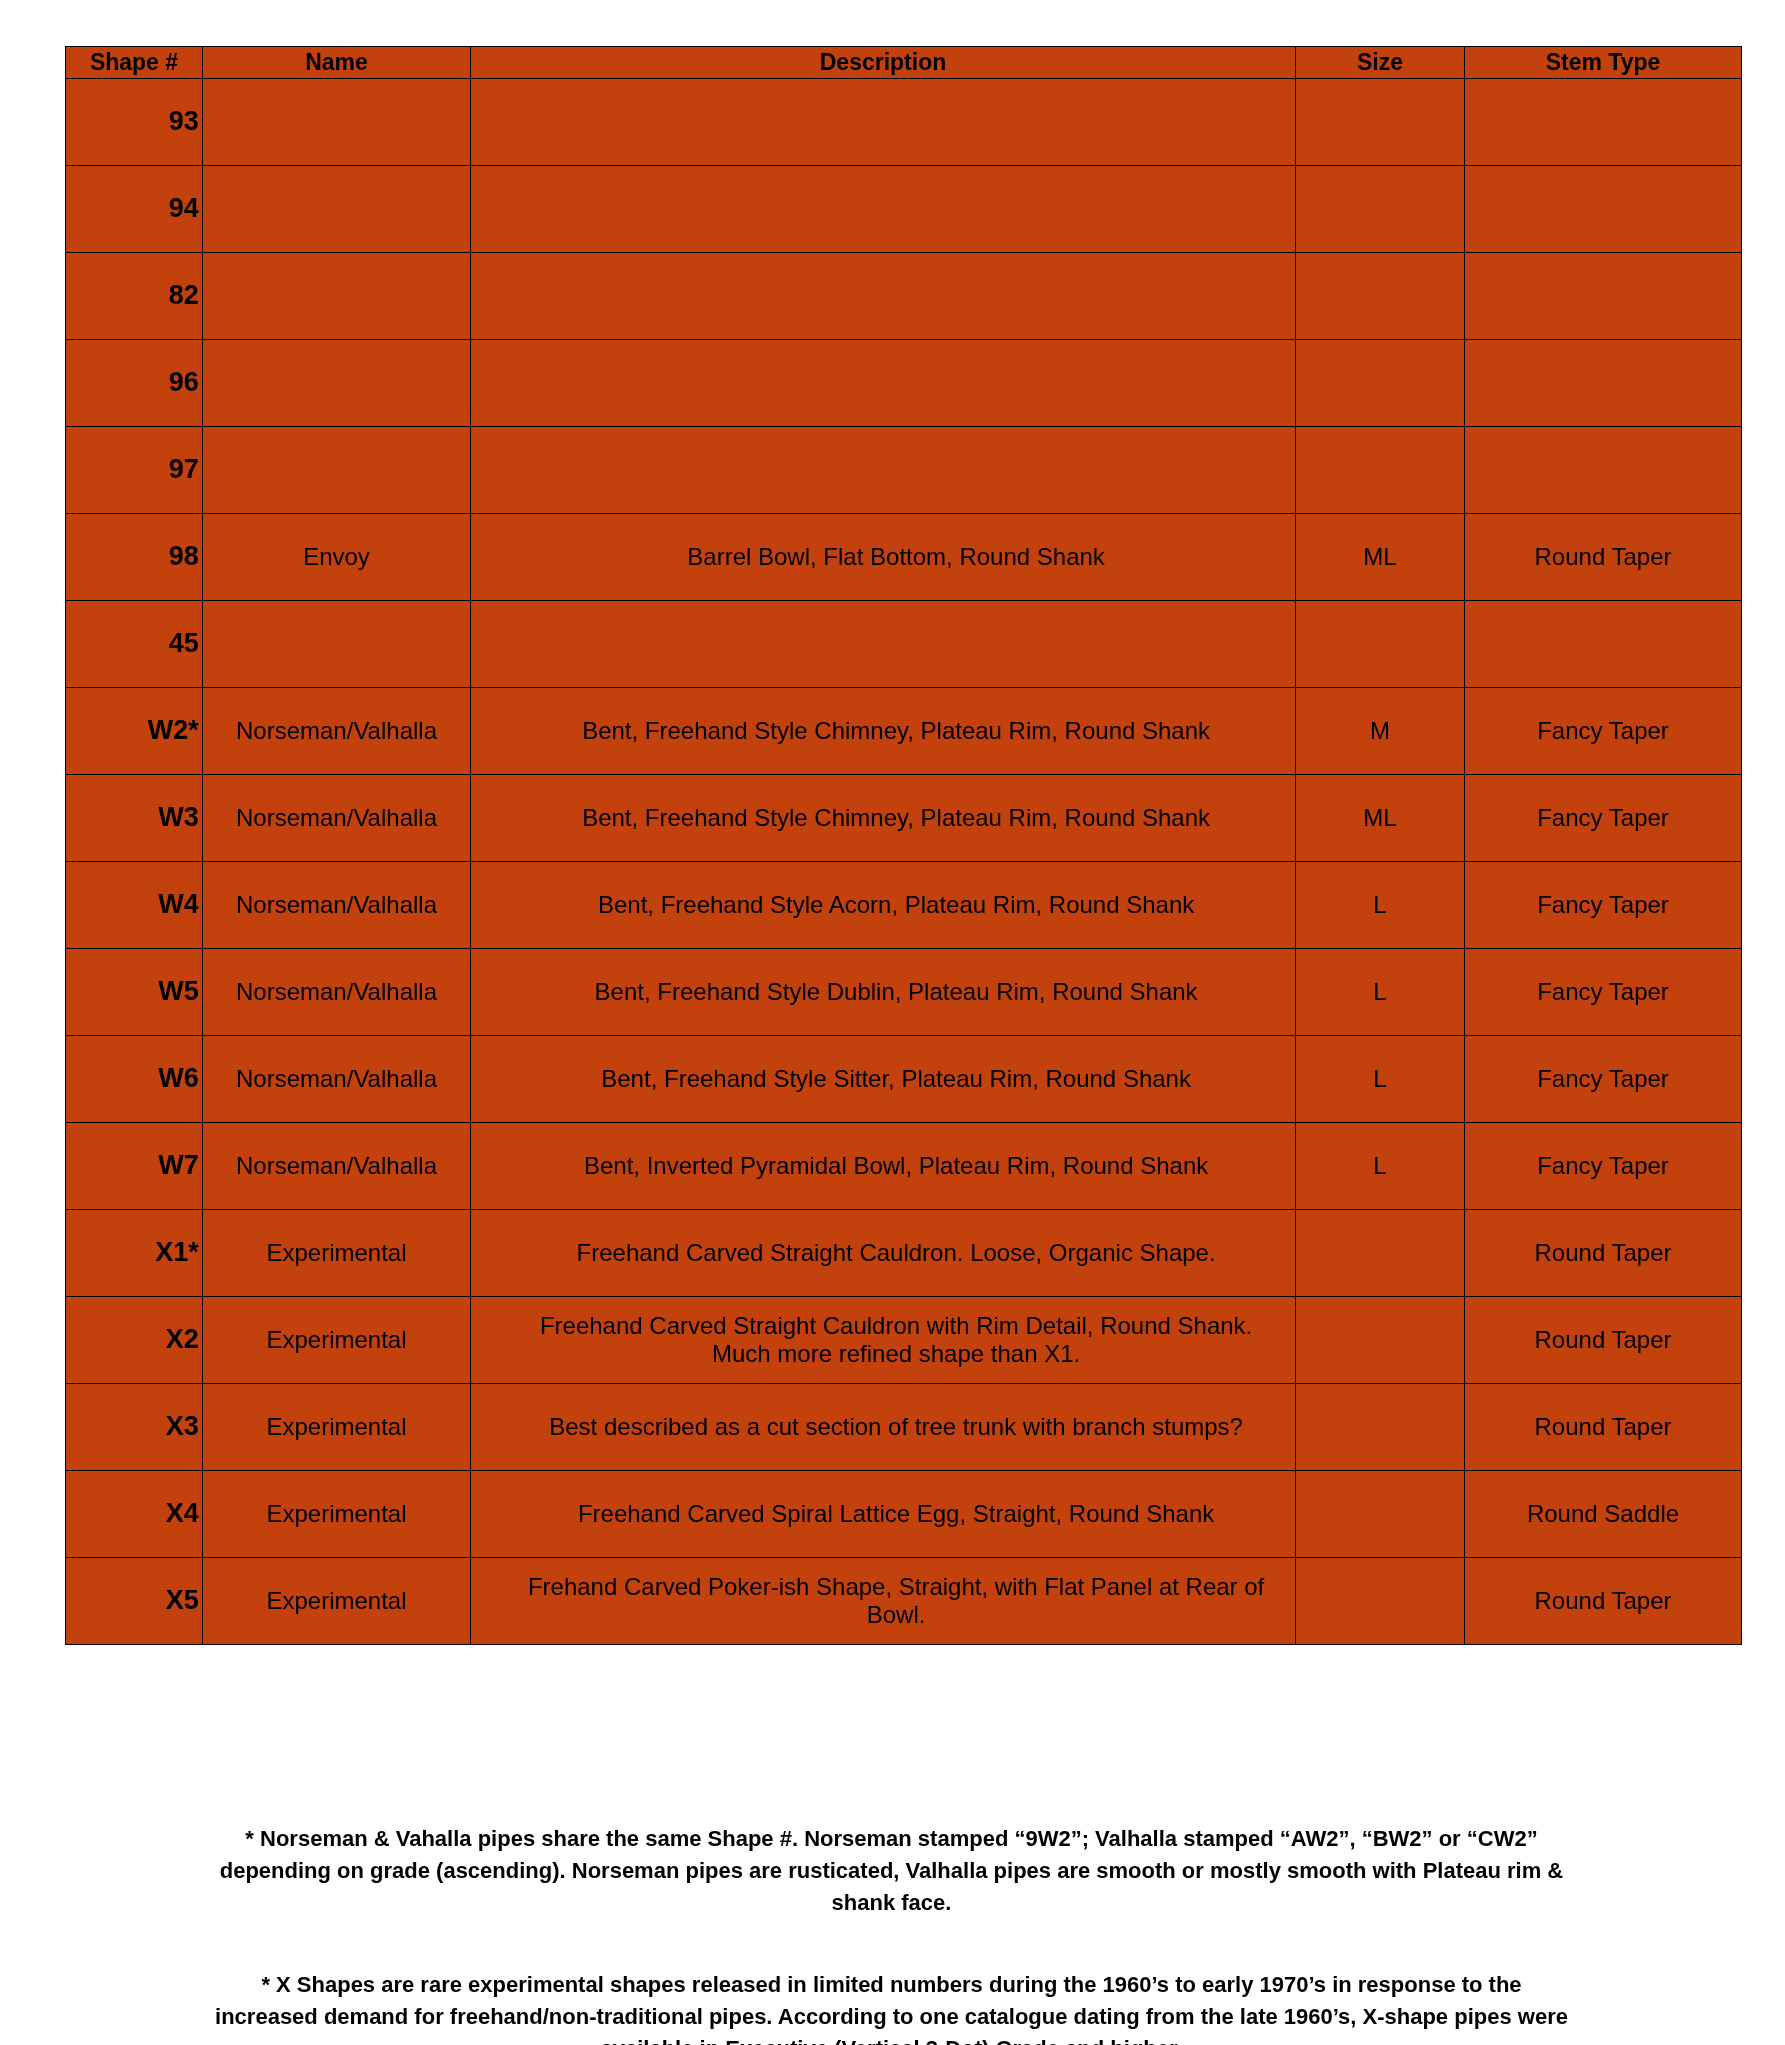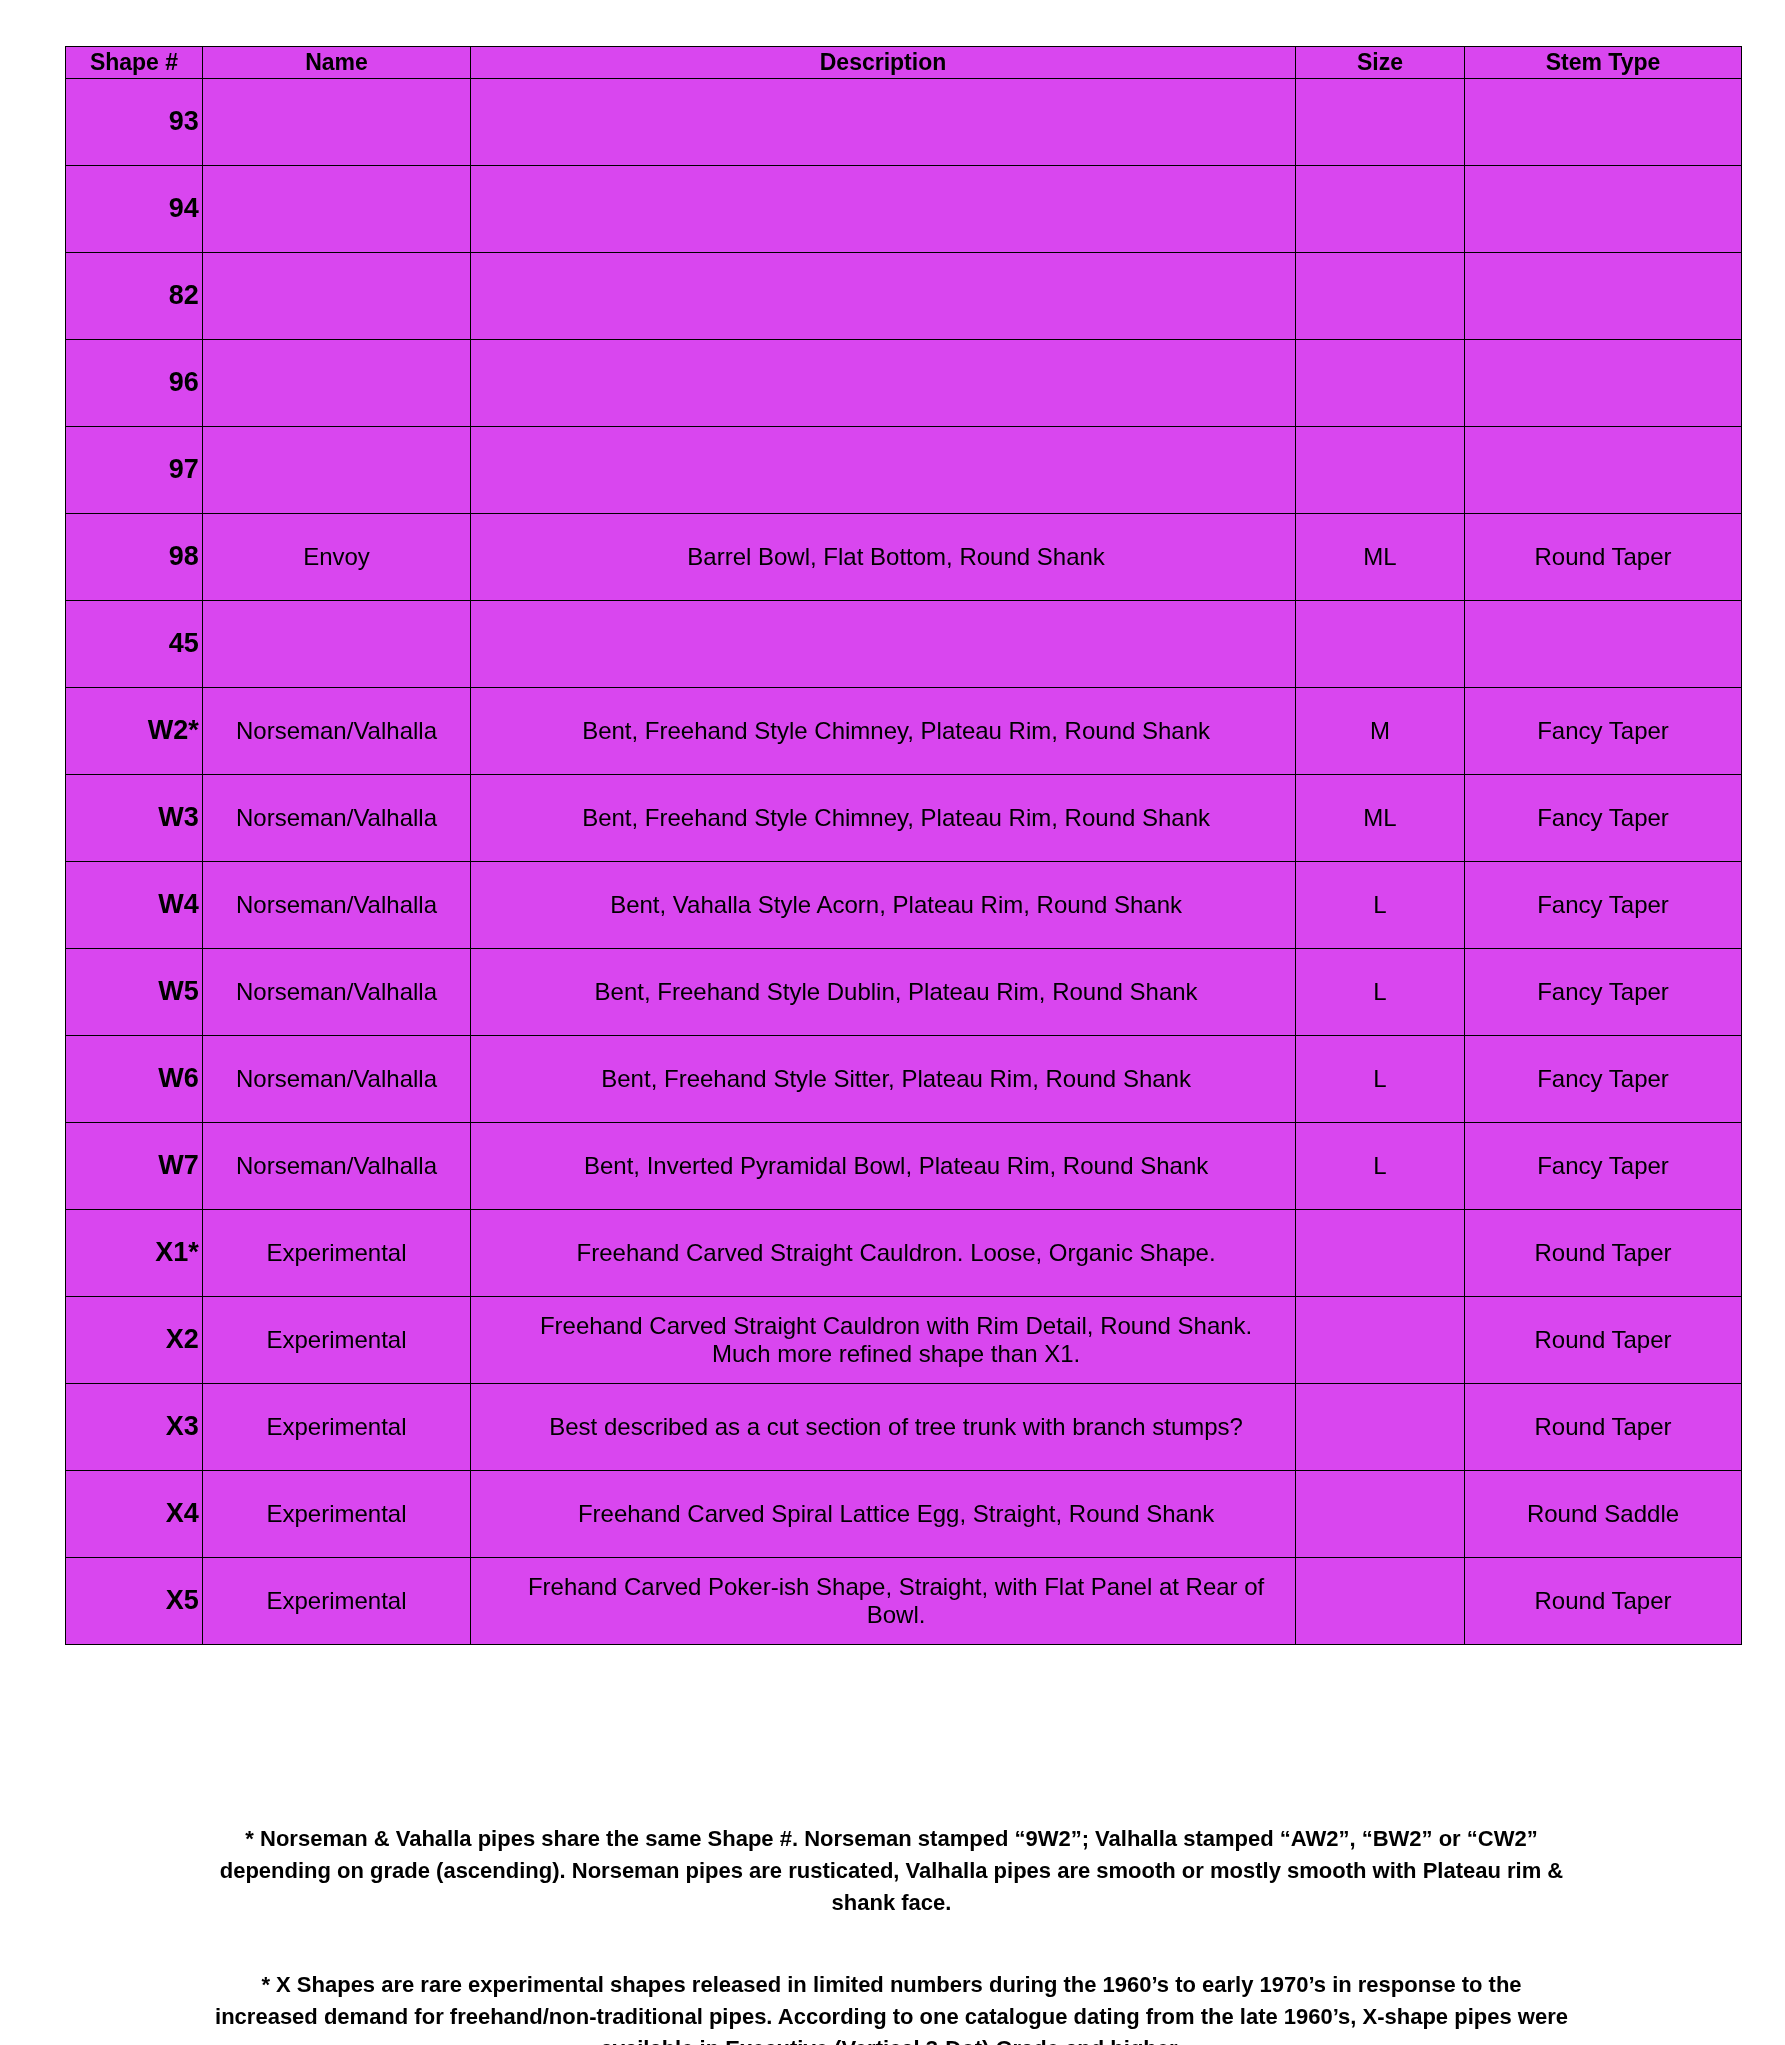--- a/index.html
+++ b/index.html
@@ -11,21 +11,21 @@
     font-family: "Liberation Sans", sans-serif;
     color: #000000;
   }
   table.shape-table {
     position: absolute;
     left: 65px;
     top: 46px;
     width: 1675px;
     border-collapse: collapse;
     table-layout: fixed;
-    background: #d946ef;
+    background: #c2410c;
   }
   .shape-table th, .shape-table td {
     border-top: 1.2px solid #000;
     border-bottom: 1.2px solid #000;
     border-left: 0.8px solid #000;
     border-right: 0.8px solid #000;
     text-align: center;
     vertical-align: middle;
     overflow: hidden;
   }
@@ -149,21 +149,21 @@
       <tr>
         <td class="cell-shape">W3</td>
         <td class="cell-name">Norseman/Valhalla</td>
         <td class="cell-desc">Bent, Freehand Style Chimney, Plateau Rim, Round Shank</td>
         <td class="cell-size">ML</td>
         <td class="cell-stem">Fancy Taper</td>
       </tr>
       <tr>
         <td class="cell-shape">W4</td>
         <td class="cell-name">Norseman/Valhalla</td>
-        <td class="cell-desc">Bent, Vahalla Style Acorn, Plateau Rim, Round Shank</td>
+        <td class="cell-desc">Bent, Freehand Style Acorn, Plateau Rim, Round Shank</td>
         <td class="cell-size">L</td>
         <td class="cell-stem">Fancy Taper</td>
       </tr>
       <tr>
         <td class="cell-shape">W5</td>
         <td class="cell-name">Norseman/Valhalla</td>
         <td class="cell-desc">Bent, Freehand Style Dublin, Plateau Rim, Round Shank</td>
         <td class="cell-size">L</td>
         <td class="cell-stem">Fancy Taper</td>
       </tr>

